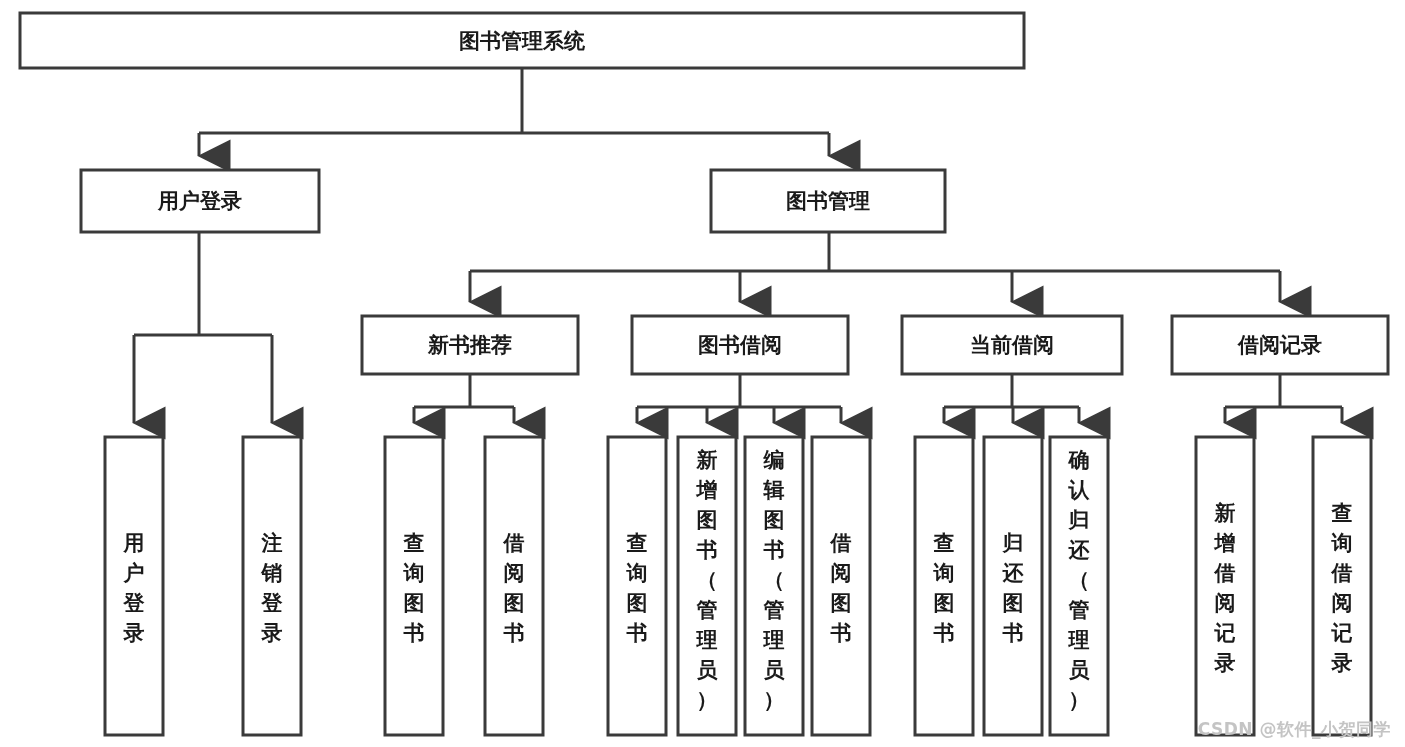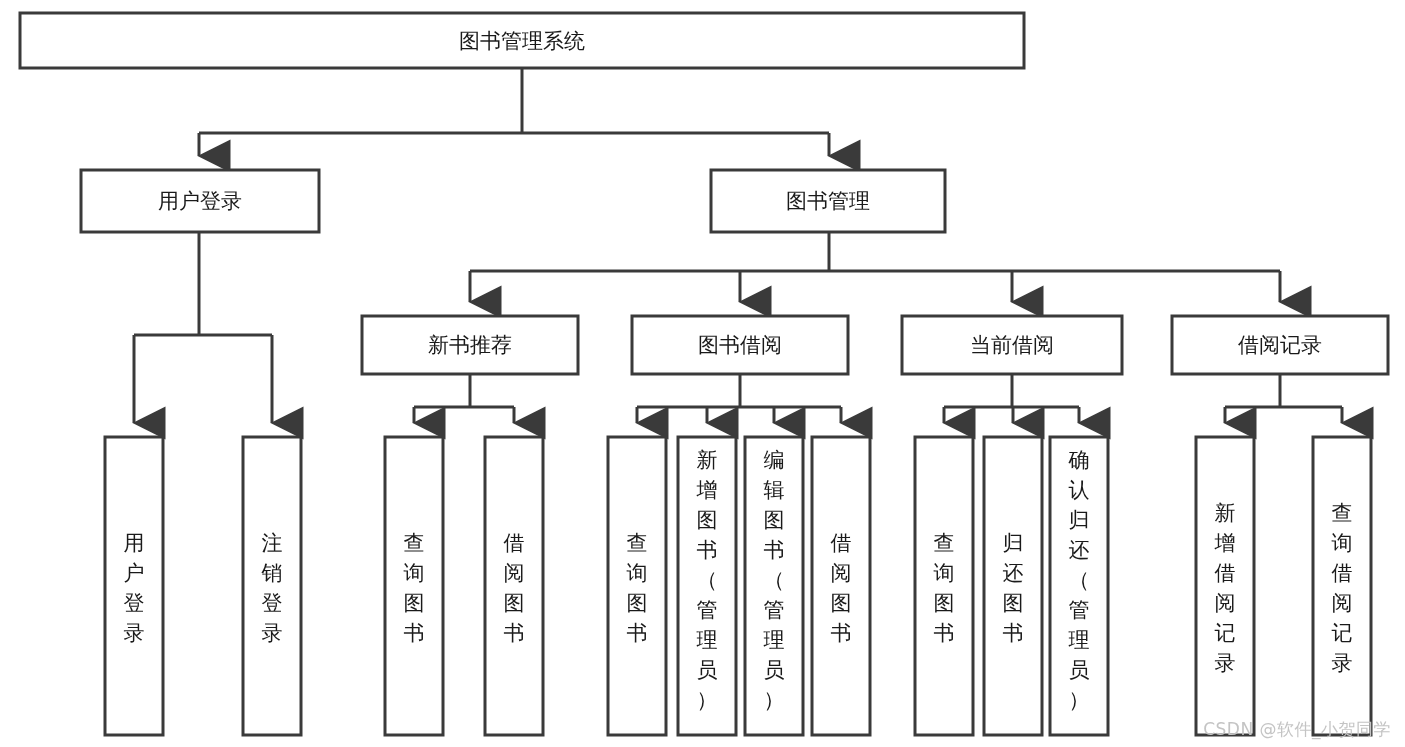--- a/index.html
+++ b/index.html
@@ -11,20 +11,21 @@
     width: 1405px;
     height: 747px;
     font-family: "DejaVu Sans", "Liberation Sans", sans-serif;
     overflow: hidden;
     position: relative;
   }
   #diagram-root {
     position: relative;
     width: 1405px;
     height: 747px;
+    font-weight: bold;
   }
   svg#flow {
     position: absolute;
     top: 0;
     left: 0;
     width: 1405px;
     height: 747px;
     display: block;
   }
   .node-box {

